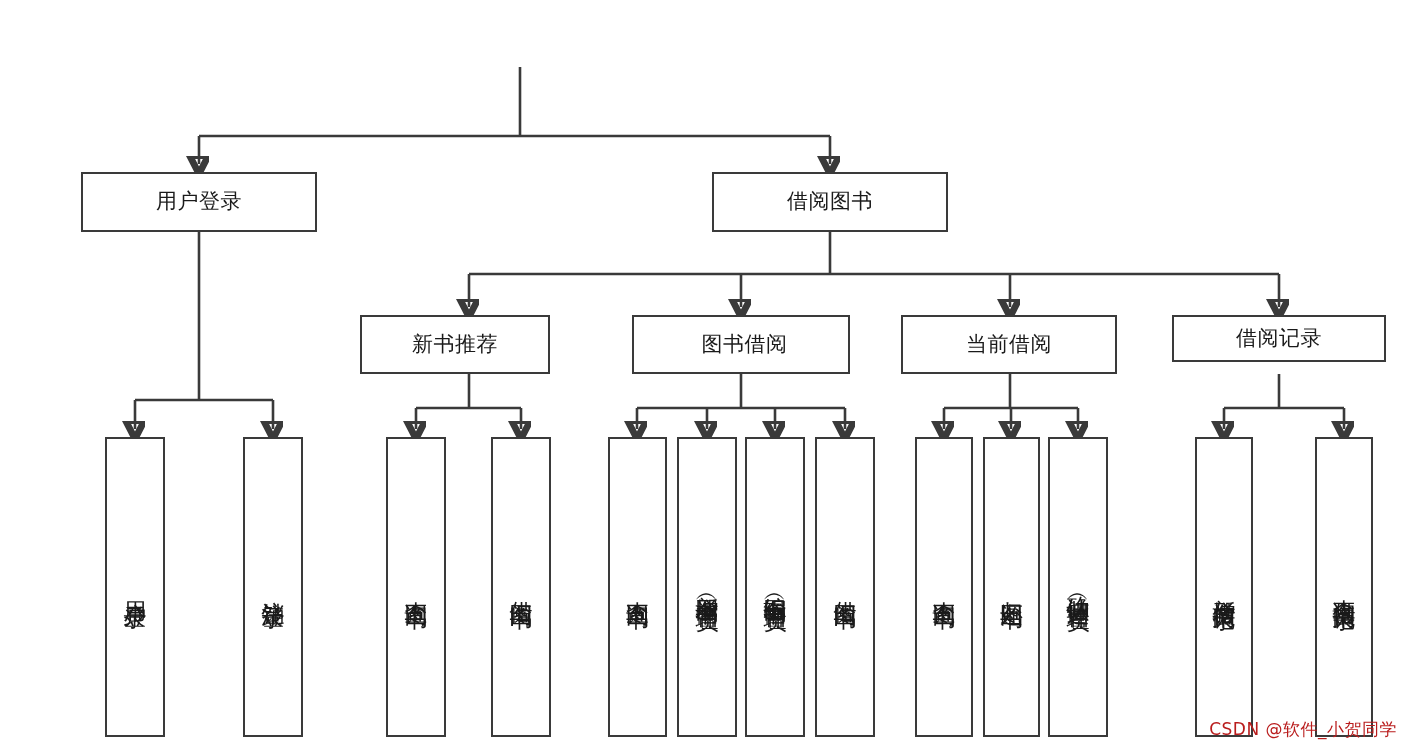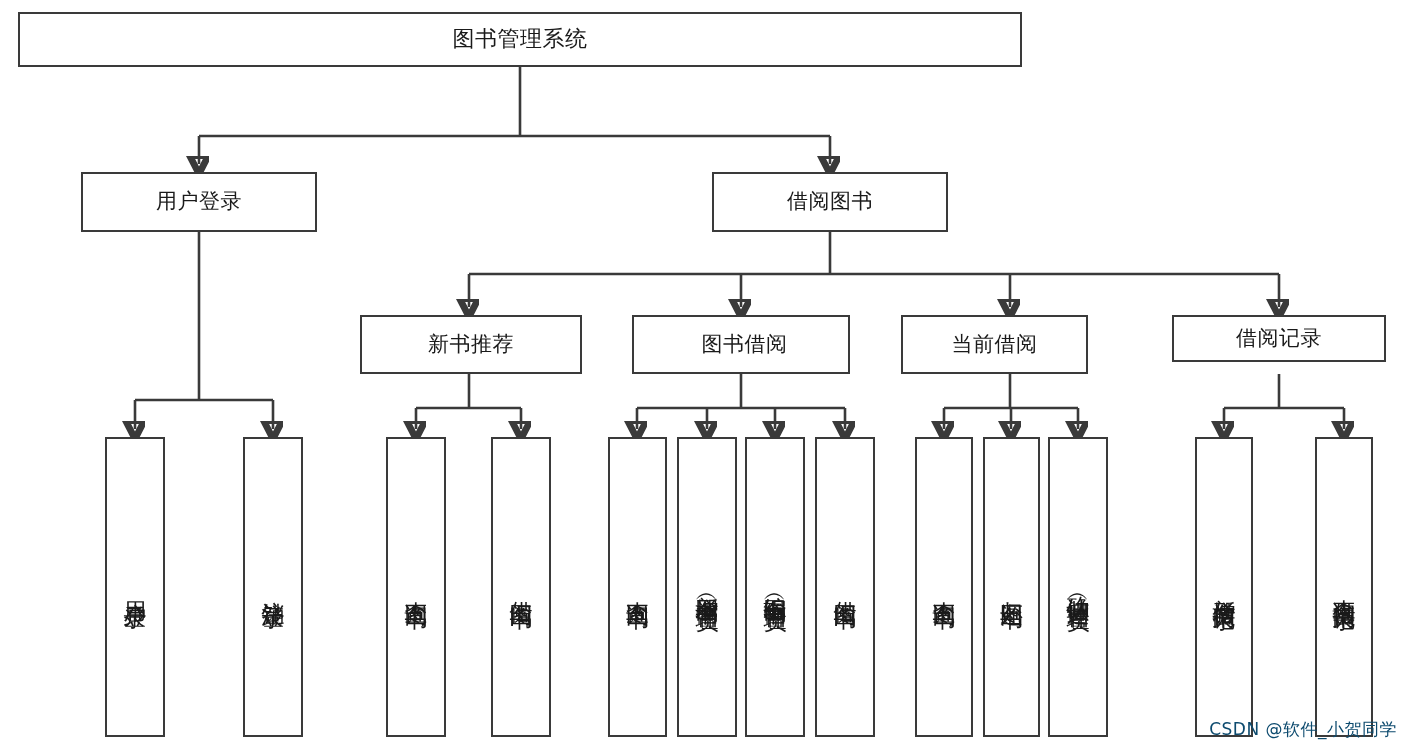--- a/index.html
+++ b/index.html
@@ -40,21 +40,21 @@
     letter-spacing:2px;
     white-space:nowrap;
     text-align:center;
   }
   #title-node .label{font-size:22px;}
   .watermark{
     position:absolute;
     right:8px;
     bottom:6px;
     font-size:17px;
-    color:#0c4a6e;
+    color:#b91c1c;
     white-space:nowrap;
     letter-spacing:0.5px;
     z-index:5;
   }
   svg#links{position:absolute;left:0;top:0;width:1405px;height:747px;pointer-events:none;}
   svg#links path,svg#links line{stroke:#3a3a3a;stroke-width:2.6;fill:none;}
 </style>
 </head>
 <body>
 
@@ -101,38 +101,35 @@
     <line x1="944" y1="408" x2="944" y2="429" marker-end="url(#arrow)"></line>
     <line x1="1011" y1="408" x2="1011" y2="429" marker-end="url(#arrow)"></line>
     <line x1="1078" y1="408" x2="1078" y2="429" marker-end="url(#arrow)"></line>
 
     <line x1="1279" y1="374" x2="1279" y2="408"></line>
     <line x1="1224" y1="408" x2="1344" y2="408"></line>
     <line x1="1224" y1="408" x2="1224" y2="429" marker-end="url(#arrow)"></line>
     <line x1="1344" y1="408" x2="1344" y2="429" marker-end="url(#arrow)"></line>
   </svg>
 
-  <div class="node horiz" id="title-node" style="left:18px;top:12px;width:1004px;height:55px;">
-    <span class="label">图书管理系统</span>
-  </div>
 
   <div class="node horiz" style="left:81px;top:172px;width:236px;height:60px;">
     <span class="label">用户登录</span>
   </div>
   <div class="node horiz" style="left:712px;top:172px;width:236px;height:60px;">
     <span class="label">借阅图书</span>
   </div>
 
-  <div class="node horiz" style="left:360px;top:315px;width:222px;height:59px;">
+  <div class="node horiz" style="left:360px;top:315px;width:190px;height:59px;">
     <span class="label">新书推荐</span>
   </div>
   <div class="node horiz" style="left:632px;top:315px;width:218px;height:59px;padding-left:7px;">
     <span class="label">图书借阅</span>
   </div>
-  <div class="node horiz" style="left:901px;top:315px;width:187px;height:59px;">
+  <div class="node horiz" style="left:901px;top:315px;width:216px;height:59px;">
     <span class="label">当前借阅</span>
   </div>
   <div class="node horiz" style="left:1172px;top:315px;width:214px;height:47px;">
     <span class="label">借阅记录</span>
   </div>
 
   <div class="node vert" style="left:105px;top:437px;width:60px;height:300px;">
     <span class="label">用户登录</span>
   </div>
   <div class="node vert" style="left:243px;top:437px;width:60px;height:300px;">

